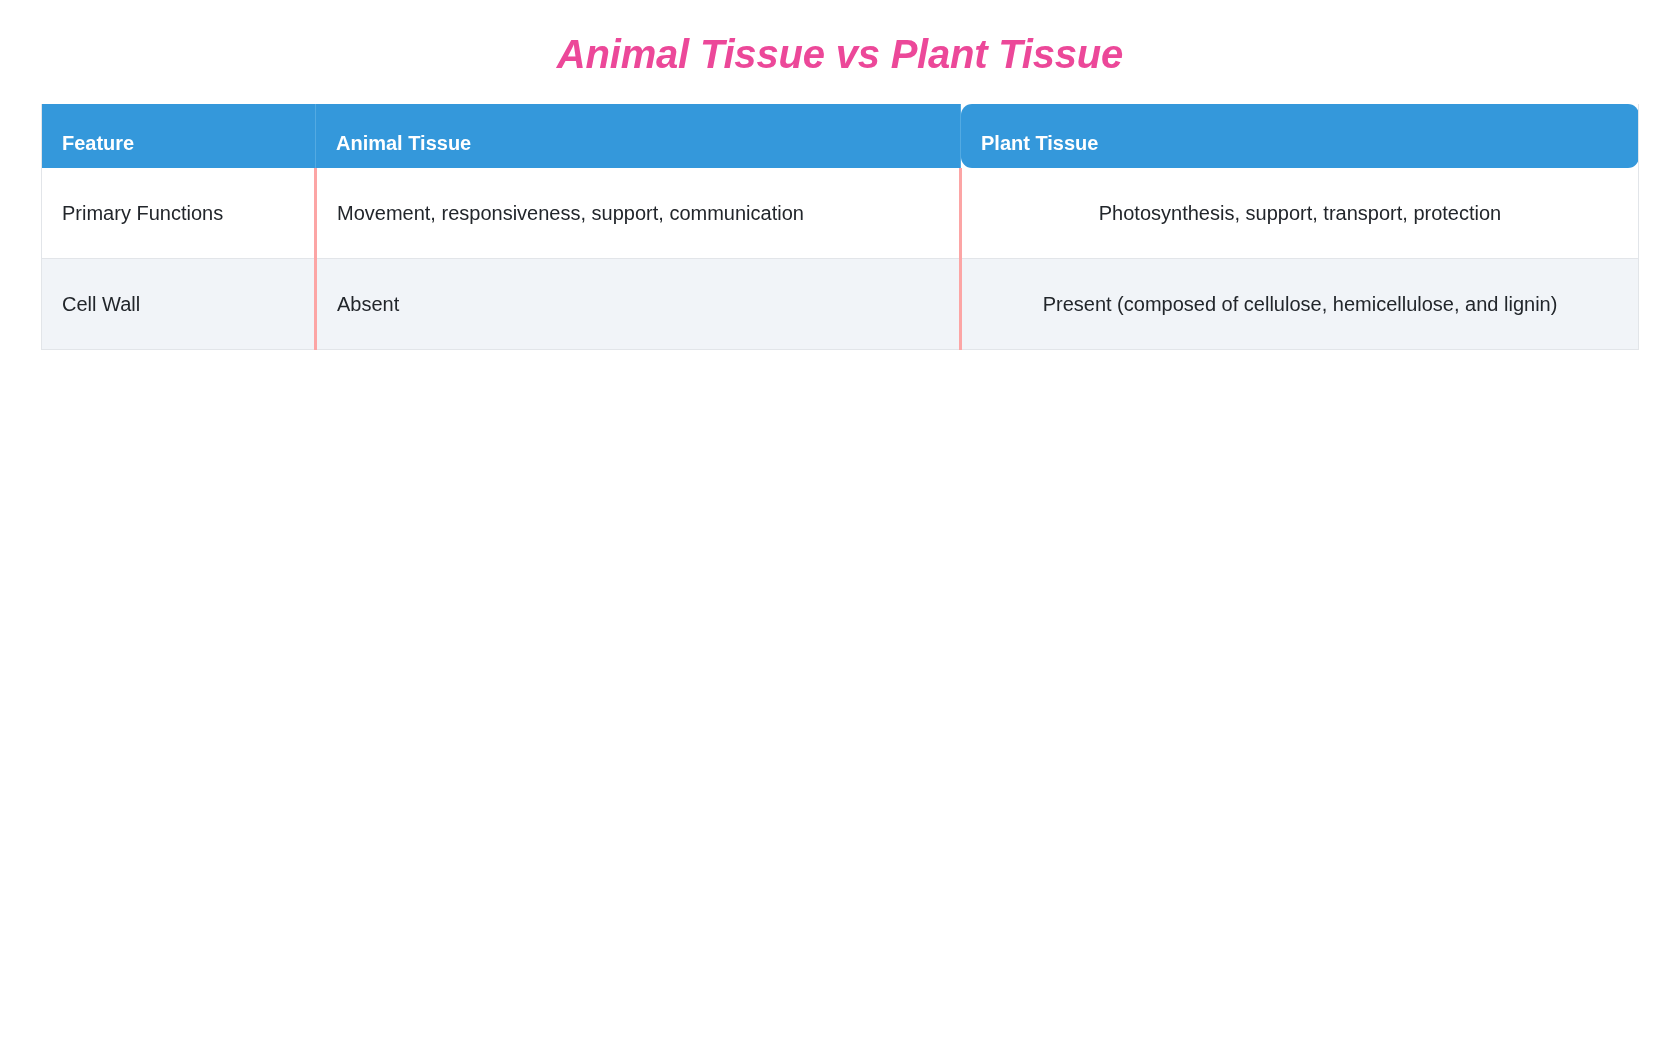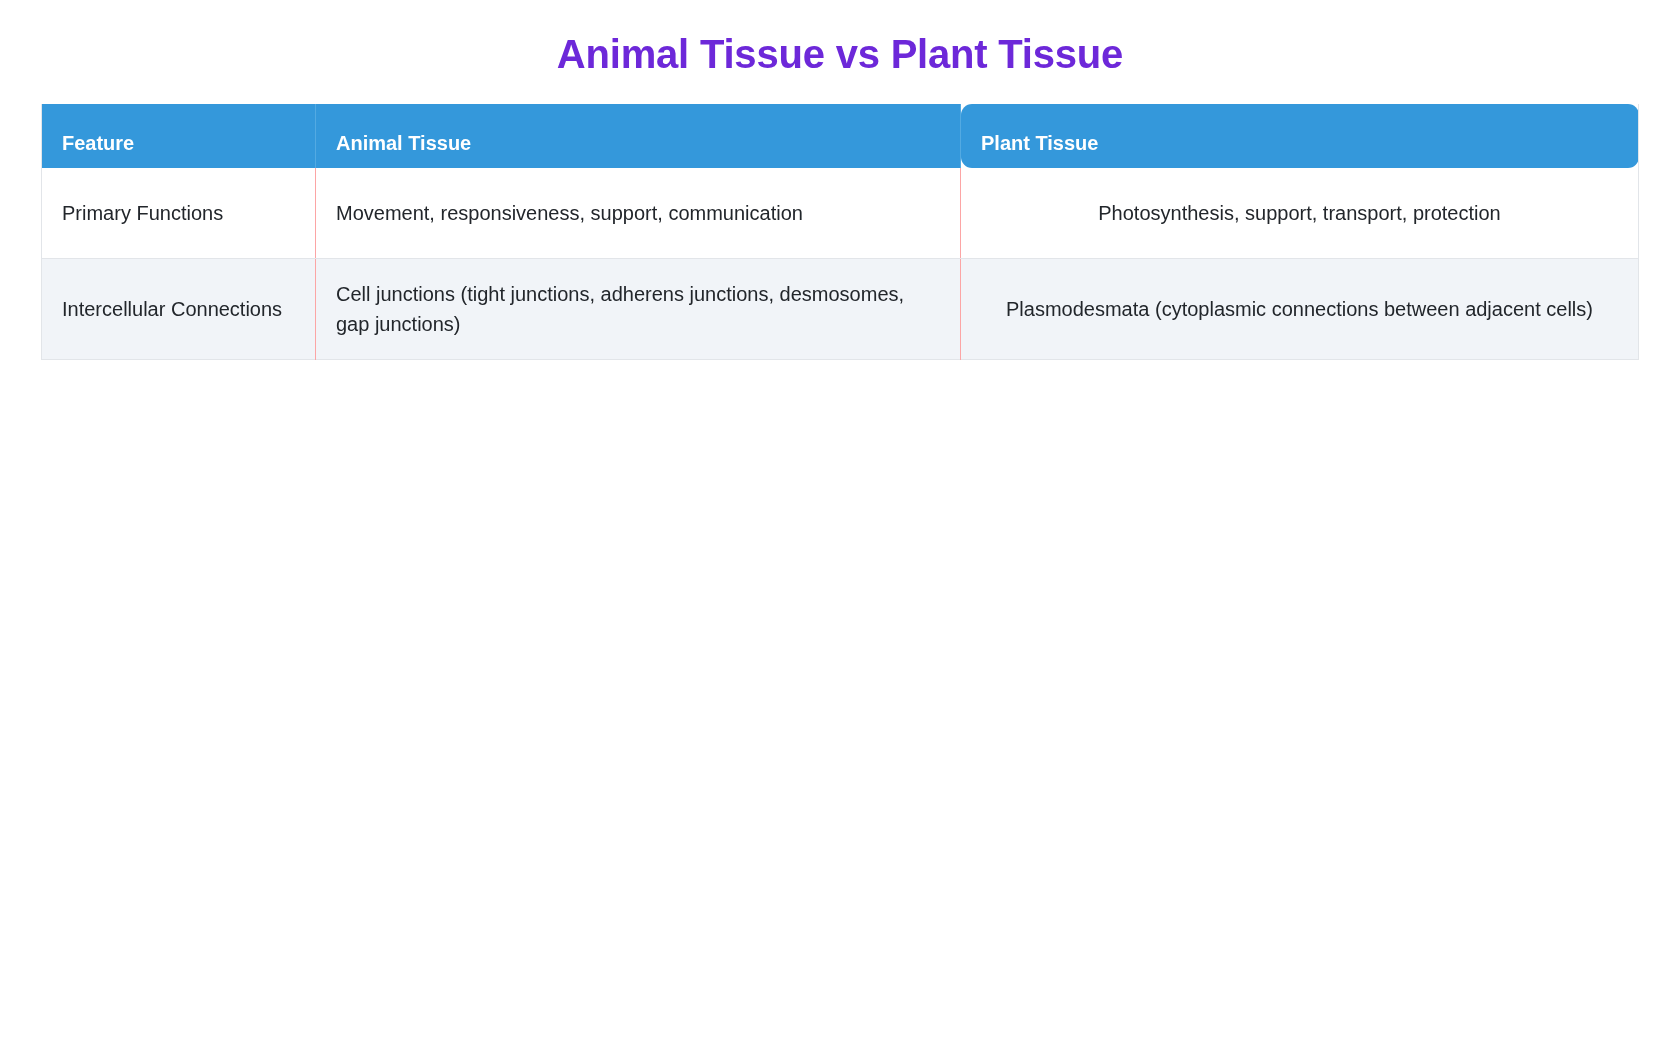--- a/index.html
+++ b/index.html
@@ -21,26 +21,27 @@
     height: 1044px;
     box-sizing: border-box;
     padding: 0;
     position: relative;
   }
 
   .page-title {
     text-align: center;
     font-size: 40px;
     font-weight: bold;
-    color: #6d28d9;
+    color: #ec4899;
     letter-spacing: -0.2px;
     margin: 0;
     padding-top: 30px;
     padding-bottom: 26px;
     line-height: 1.2;
+    font-style: italic;
   }
 
   .table-wrap {
     margin: 0 41px;
     width: 1597px;
     box-sizing: border-box;
   }
 
   table.comparison {
     border-collapse: collapse;
@@ -70,21 +71,21 @@
   table.comparison thead th:last-child {
     border-right: none;
     border-radius: 11px;
   }
 
   table.comparison tbody td {
     font-size: 20px;
     color: #22262b;
     text-align: left;
     padding: 20px 20px 20px 20px;
-    border-right: 1px solid #fca5a5;
+    border-right: 3px solid #fca5a5;
     border-bottom: 1px solid #e2e5e9;
     vertical-align: middle;
     line-height: 1.5;
     height: 50px;
   }
   table.comparison tbody td:last-child {
     border-right: none;
     text-align: center;
   }
   table.comparison tbody tr:last-child td {
@@ -117,21 +118,21 @@
           <th>Plant Tissue</th>
         </tr>
       </thead>
       <tbody>
         <tr>
           <td class="cell-feature">Primary Functions</td>
           <td>Movement, responsiveness, support, communication</td>
           <td>Photosynthesis, support, transport, protection</td>
         </tr>
         <tr>
-          <td class="cell-feature">Intercellular Connections</td>
-          <td>Cell junctions (tight junctions, adherens junctions, desmosomes, gap junctions)</td>
-          <td>Plasmodesmata (cytoplasmic connections between adjacent cells)</td>
+          <td class="cell-feature">Cell Wall</td>
+          <td>Absent</td>
+          <td>Present (composed of cellulose, hemicellulose, and lignin)</td>
         </tr>
       </tbody>
     </table>
   </div>
 
 </div>
 
 </body></html>

